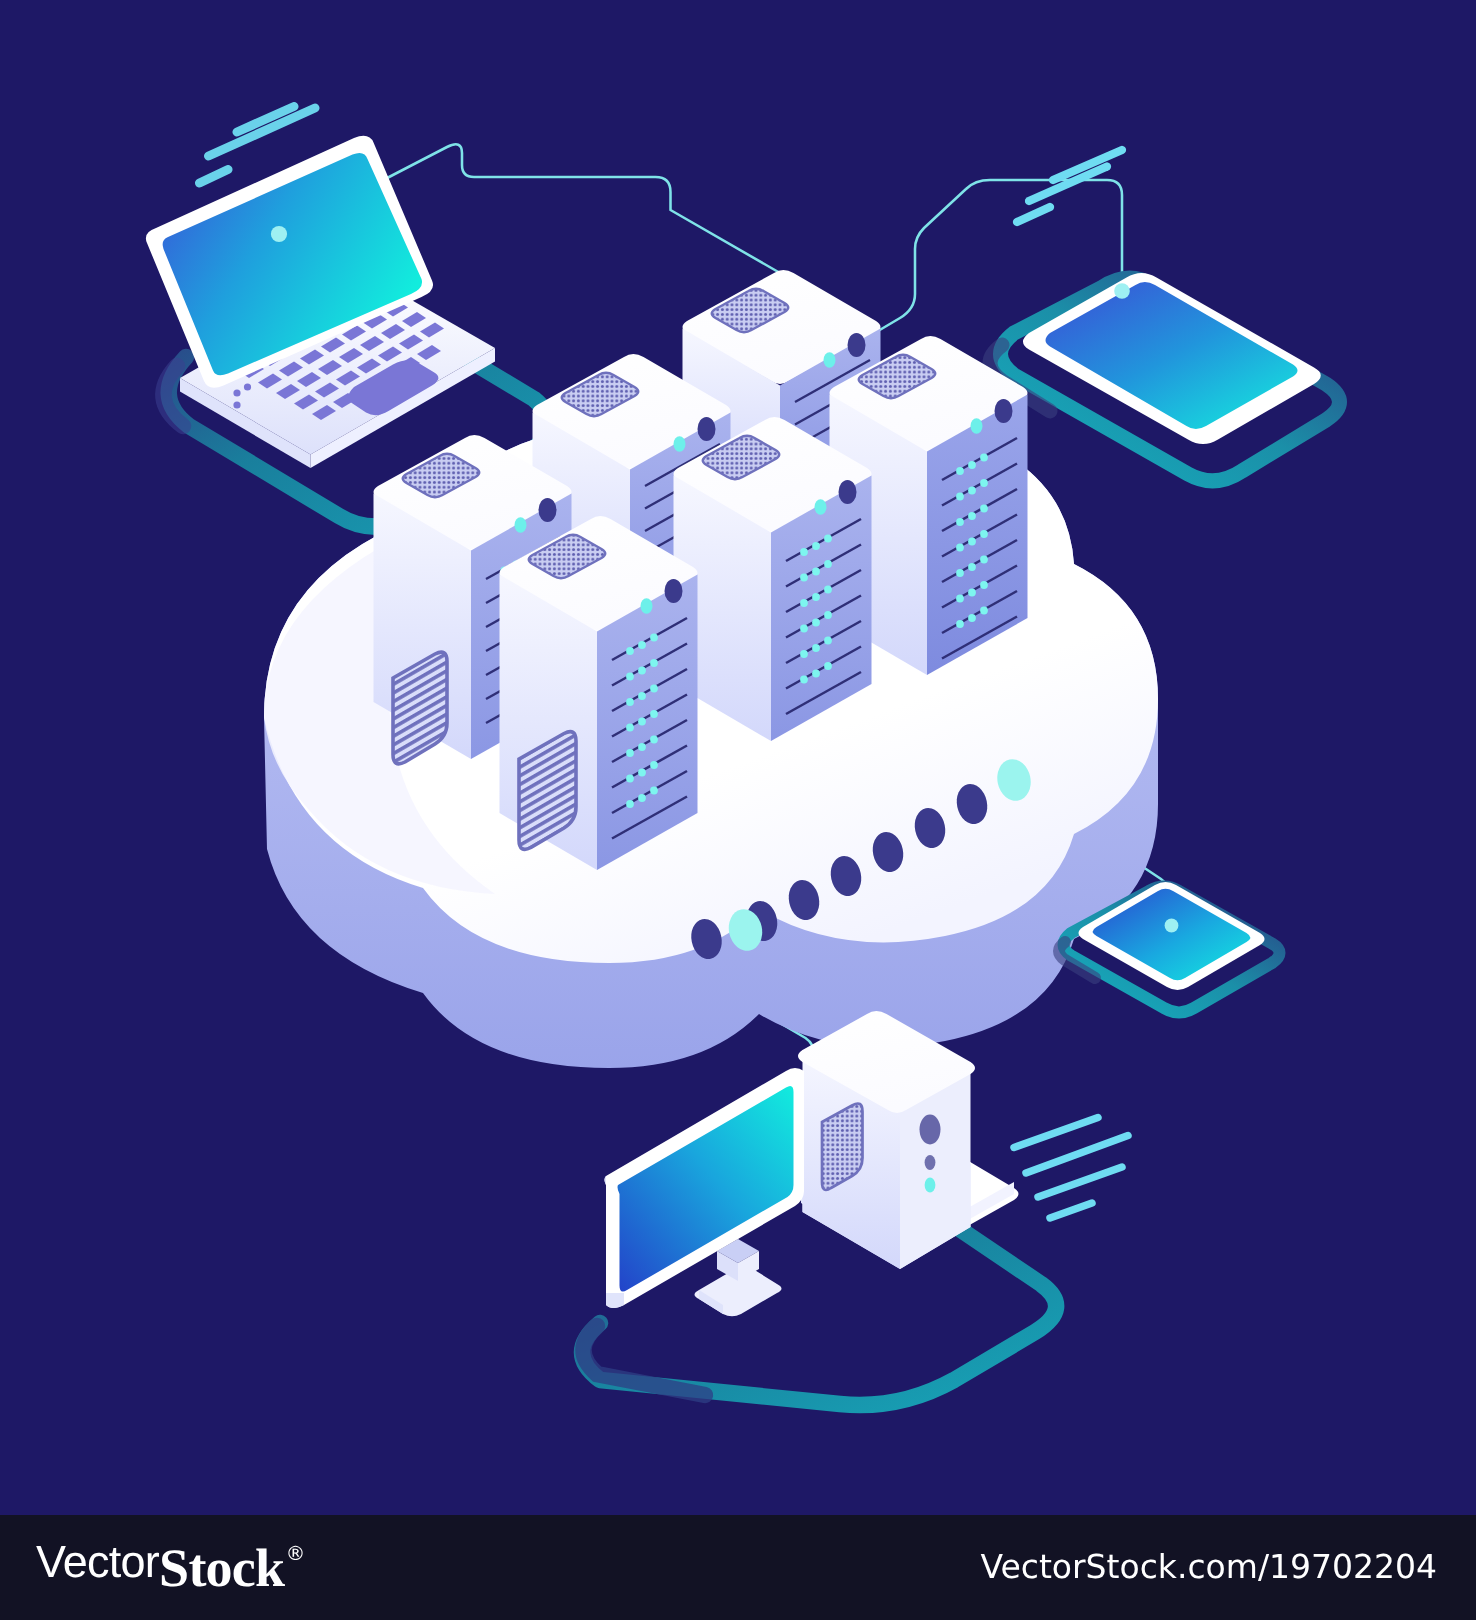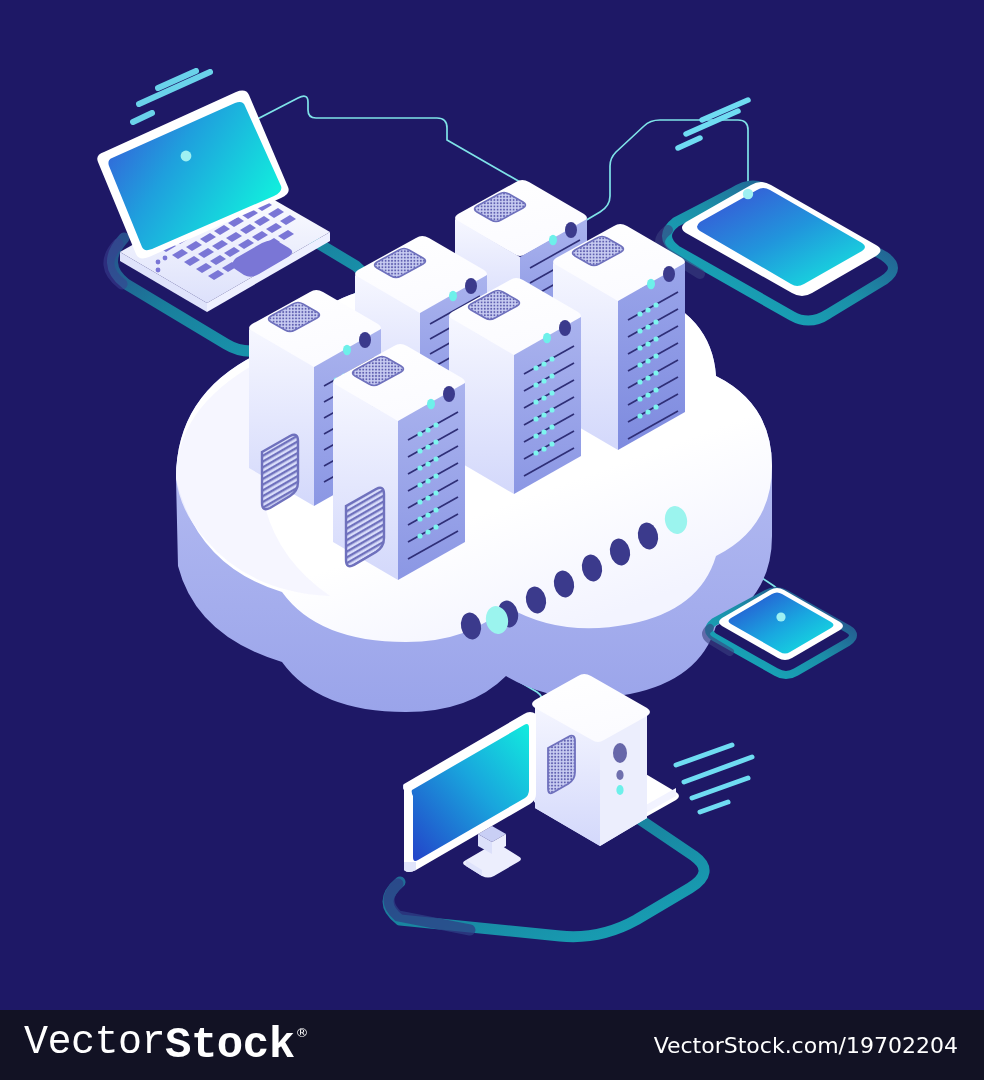--- a/index.html
+++ b/index.html
@@ -23,22 +23,22 @@
     background:#121224;
     display:flex;align-items:center;justify-content:space-between;
     box-sizing:border-box;padding:0 26px 0 24px;
   }
   .logo{
     display:flex;align-items:flex-start;
     color:#ffffff;letter-spacing:-0.5px;
     line-height:1;
     user-select:none;
   }
-  .logo .lt{font-size:40px;font-weight:300;font-family:Liberation Mono, monospace;}
-  .logo .bd{font-size:44px;font-weight:700;font-family:Liberation Mono, monospace;}
+  .logo .lt{font-size:30px;font-weight:300;font-family:Liberation Sans, sans-serif;}
+  .logo .bd{font-size:36px;font-weight:700;font-family:Liberation Serif, serif;}
   .logo .reg{font-size:13px;font-weight:400;margin-top:3px;margin-left:1px;font-family:"DejaVu Sans", sans-serif;}
   #site-url{
     color:#ffffff;font-size:22px;font-weight:400;
     font-family:"DejaVu Sans", sans-serif;letter-spacing:0px;
   }
 </style>
 </head>
 <body>
 
 <div id="stage">

